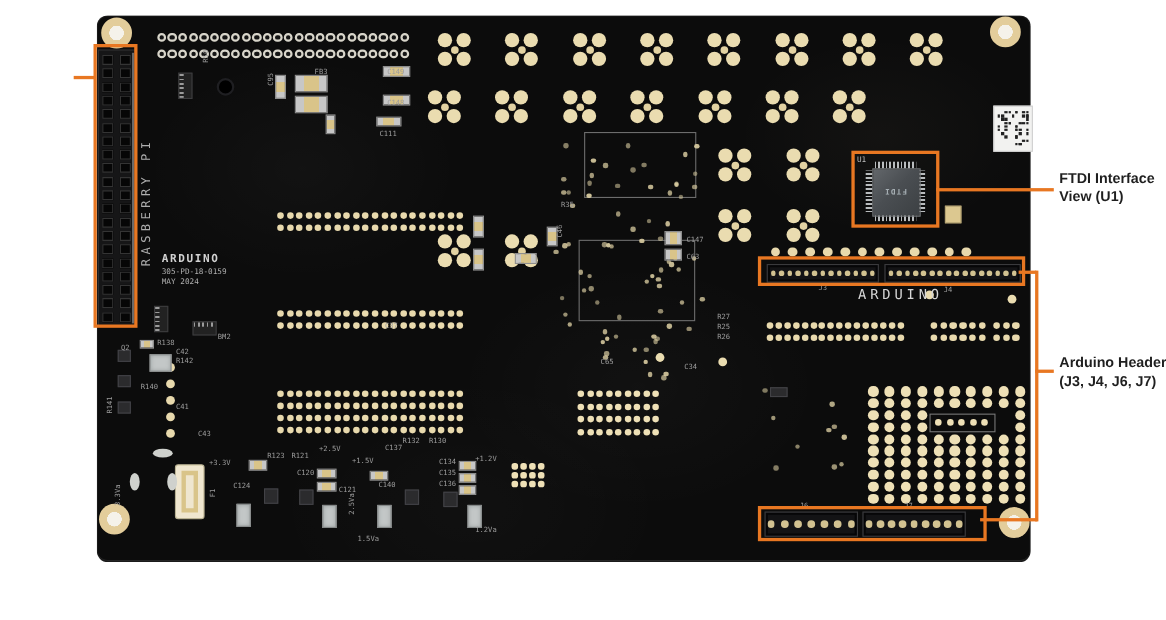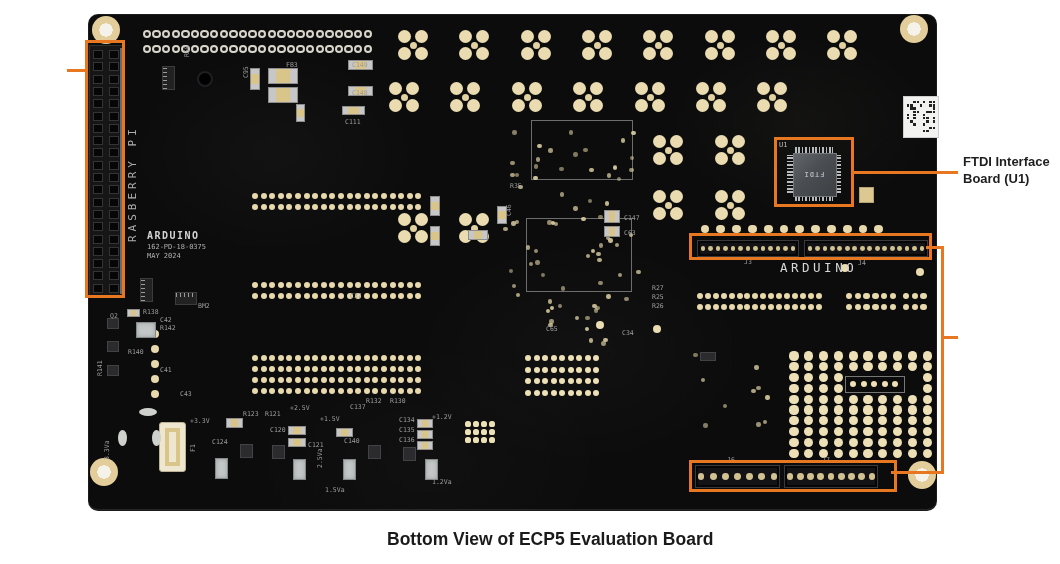--- a/index.html
+++ b/index.html
@@ -891,21 +891,21 @@
       <div style="position: absolute; left: 744px; top: 258px; color: rgb(157, 157, 157); font-family: &quot;DejaVu Sans Mono&quot;, monospace; font-size: 6.5px; white-space: nowrap;">J3</div>
       <div style="position: absolute; left: 858px; top: 259px; color: rgb(157, 157, 157); font-family: &quot;DejaVu Sans Mono&quot;, monospace; font-size: 6.5px; white-space: nowrap;">J4</div>
       <div style="position: absolute; left: 727px; top: 456px; color: rgb(157, 157, 157); font-family: &quot;DejaVu Sans Mono&quot;, monospace; font-size: 6.5px; white-space: nowrap;">J6</div>
       <div style="position: absolute; left: 822px; top: 456px; color: rgb(157, 157, 157); font-family: &quot;DejaVu Sans Mono&quot;, monospace; font-size: 6.5px; white-space: nowrap;">J7</div>
     </div>
 
   <div class="silk vtext" style="left:126px;top:52px;height:190px;font-size:11px;letter-spacing:4px;color:#aeaeae;">RASBERRY PI</div>
 
   <div class="silk" style="left:147px;top:230px;">
     <div style="font-size:10px;font-weight:700;letter-spacing:1.5px;color:#d2d2d2;">ARDUINO</div>
-    <div style="font-size:7px;color:#b0b0b0;margin-top:2px;">162-PD-18-0375</div>
+    <div style="font-size:7px;color:#b0b0b0;margin-top:2px;">305-PD-18-0159</div>
     <div style="font-size:7px;color:#b0b0b0;margin-top:1px;">MAY 2024</div>
   </div>
 
   <div class="silk" style="left:780px;top:260px;font-size:12.5px;letter-spacing:3.5px;color:#d6d6d6;">ARDUINO</div>
 
 
   <div class="silk" style="left:779px;top:141px;font-size:7px;color:#bdbdbd;">U1</div>
 
   <div id="chip">
     <div class="pins-t"></div>
@@ -923,17 +923,20 @@
 
   <div class="oline" style="left:67px;top:69px;width:19px;height:3px;"></div>
   <div class="oline" style="left:851px;top:171px;width:107px;height:3px;"></div>
   <div class="oline" style="left:941px;top:246px;width:3px;height:228px;"></div>
   <div class="oline" style="left:926px;top:246px;width:16px;height:3px;"></div>
   <div class="oline" style="left:891px;top:471px;width:52px;height:3px;"></div>
   <div class="oline" style="left:941px;top:336px;width:17px;height:3px;"></div>
 
   <div class="lbl" style="left:963px;top:153px;">
     <div>FTDI Interface</div>
-    <div>Board (U1)</div>
+    <div>View (U1)</div>
   </div>
-
-  <div id="caption">Bottom View of ECP5 Evaluation Board</div>
+  <div class="lbl" style="left:963px;top:321px;">
+    <div>Arduino Header</div>
+    <div>(J3, J4, J6, J7)</div>
+  </div>
+
 </div>
 
 </body></html>

